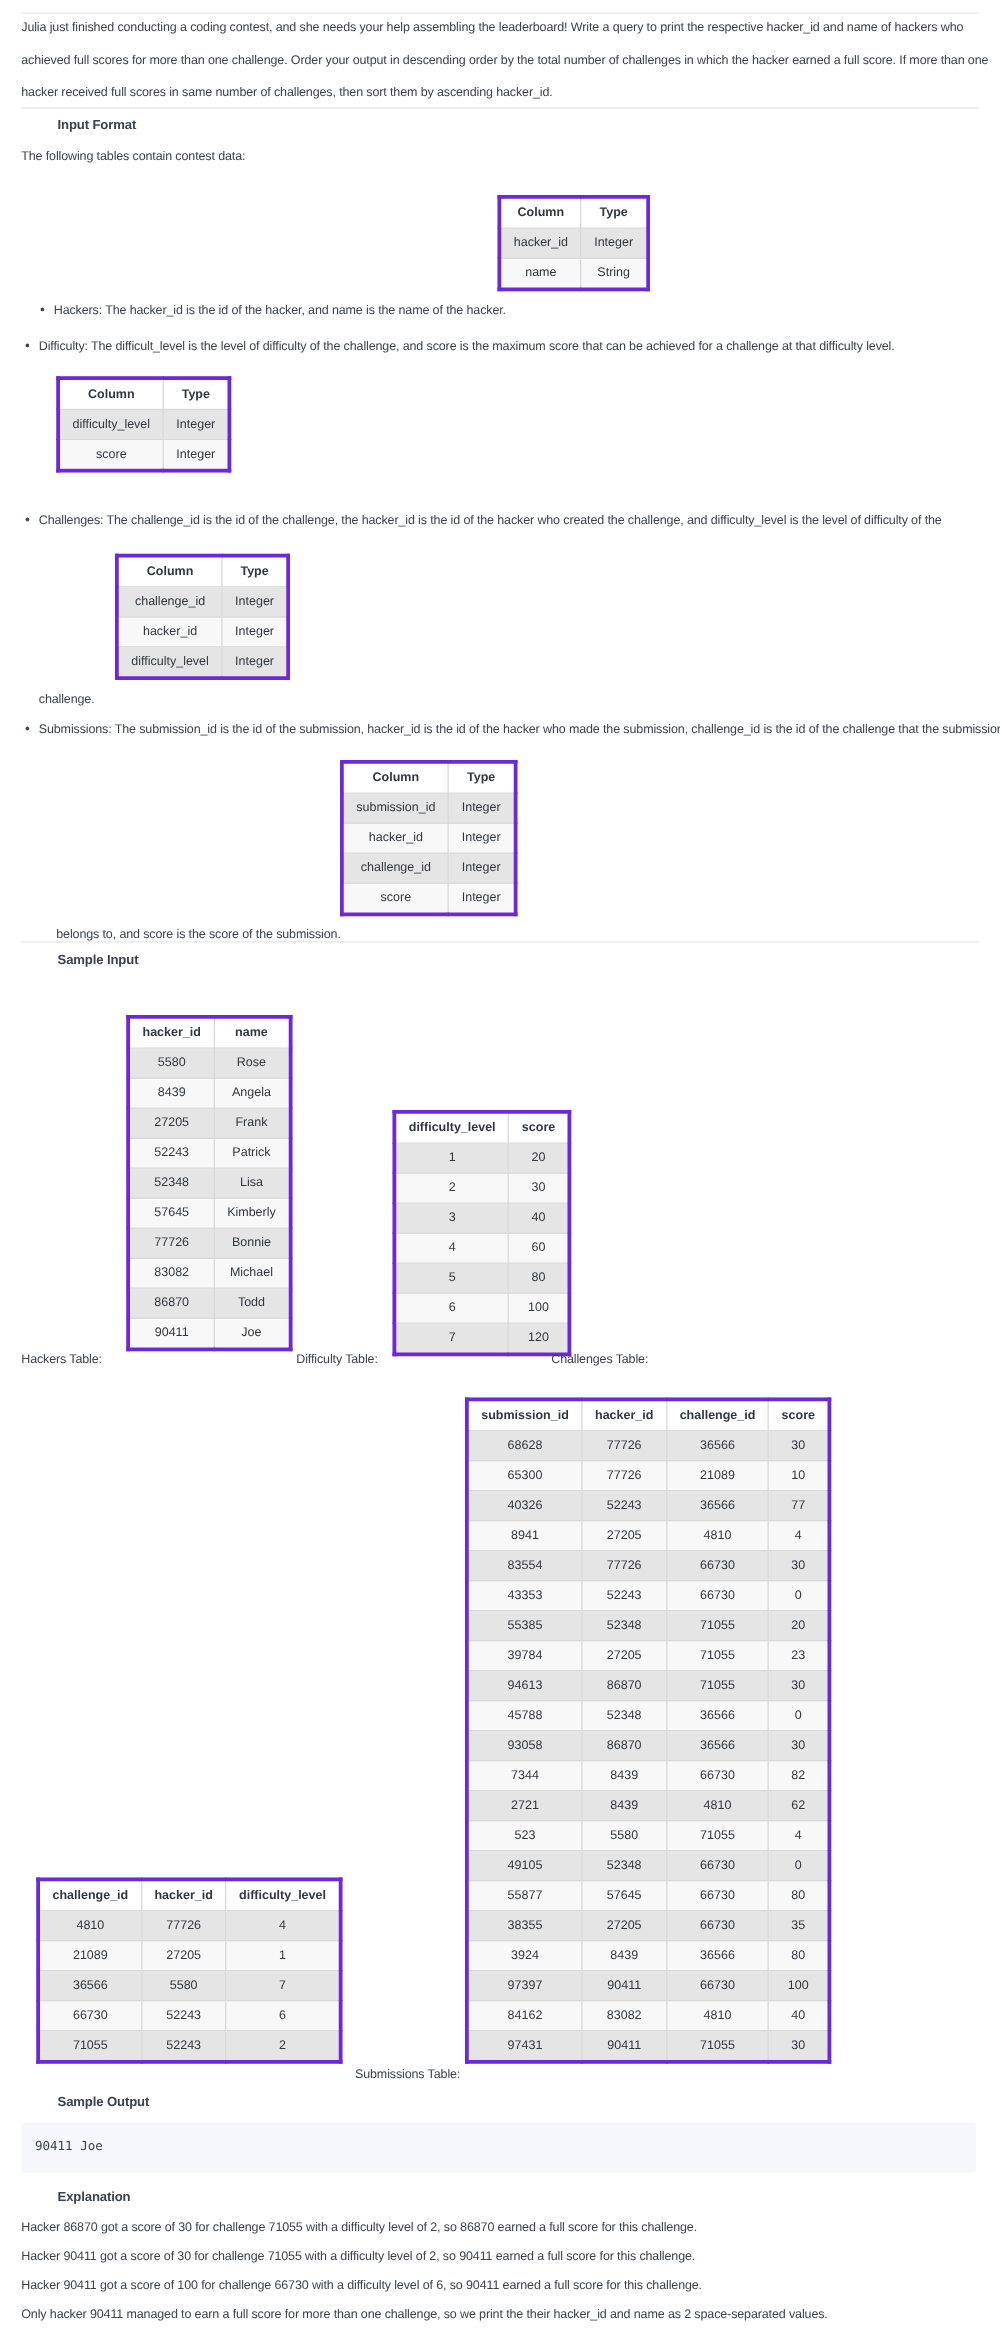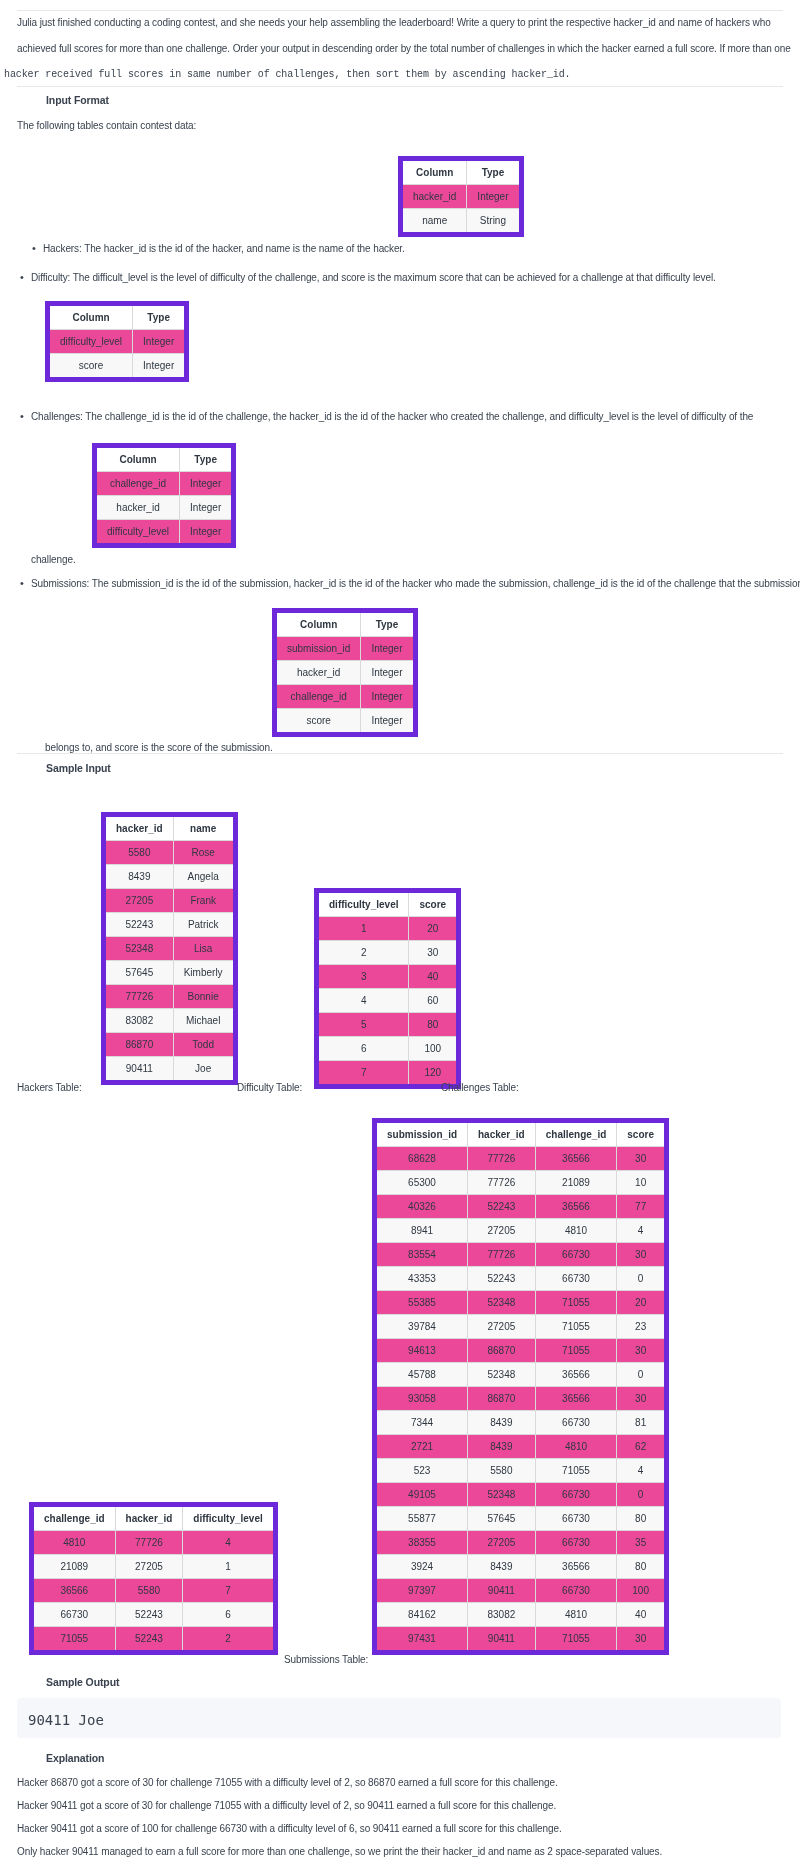--- a/index.html
+++ b/index.html
@@ -48,22 +48,22 @@
     content:"\2022";
     position:absolute;
     left:-11px;
     top:-1px;
     font-size:11px;
     color:#39424e;
   }
   table.dt{
     position:absolute;
     border-collapse:collapse;
-    background:#ec4899;
-    border:5px solid #6d28d9;
+    background:#e5e5e5;
+    border:3px solid #6d28d9;
   }
   table.dt th, table.dt td{
     border:1px solid #d9d9d9;
     font-size:10px;
     line-height:12px;
     padding:5.5px 10px;
     text-align:center;
     color:#2f3741;
     white-space:nowrap;
   }
@@ -87,36 +87,36 @@
     width:764px;
     height:40px;
     background:#f5f7fa;
     border-radius:3px;
   }
   .codeblock .code{
     position:absolute;
     left:11px;
     top:14px;
     font-family:"DejaVu Sans Mono", monospace;
-    font-size:14px;
+    font-size:10px;
     color:#39424e;
     white-space:pre;
   }
 </style>
 </head>
 <body>
 
 <div class="page">
 
   <div class="hr" style="top:10px;"></div>
 
   <div>
     <div class="tline" style="left:17px; top:17px;">Julia just finished conducting a coding contest, and she needs your help assembling the leaderboard! Write a query to print the respective hacker_id and name of hackers who</div>
     <div class="tline" style="left:17px; top:43px;">achieved full scores for more than one challenge. Order your output in descending order by the total number of challenges in which the hacker earned a full score. If more than one</div>
-    <div class="tline" style="left:4px; top:69px;font-family:Liberation Mono, monospace;">hacker received full scores in same number of challenges, then sort them by ascending hacker_id.</div>
+    <div class="tline" style="left:17px; top:69px;">hacker received full scores in same number of challenges, then sort them by ascending hacker_id.</div>
   </div>
 
   <div class="hr" style="top:86px;"></div>
 
   <div class="heading" style="left:17px; top:94px;">Input Format</div>
   <div class="tline" style="left:17px; top:120px;">The following tables contain contest data:</div>
 
   <table class="dt" style="left:398px; top:156px;">
       <thead>
         <tr>
@@ -386,21 +386,21 @@
         <tr>
           <td>93058</td>
           <td>86870</td>
           <td>36566</td>
           <td>30</td>
         </tr>
         <tr>
           <td>7344</td>
           <td>8439</td>
           <td>66730</td>
-          <td>81</td>
+          <td>82</td>
         </tr>
         <tr>
           <td>2721</td>
           <td>8439</td>
           <td>4810</td>
           <td>62</td>
         </tr>
         <tr>
           <td>523</td>
           <td>5580</td>

